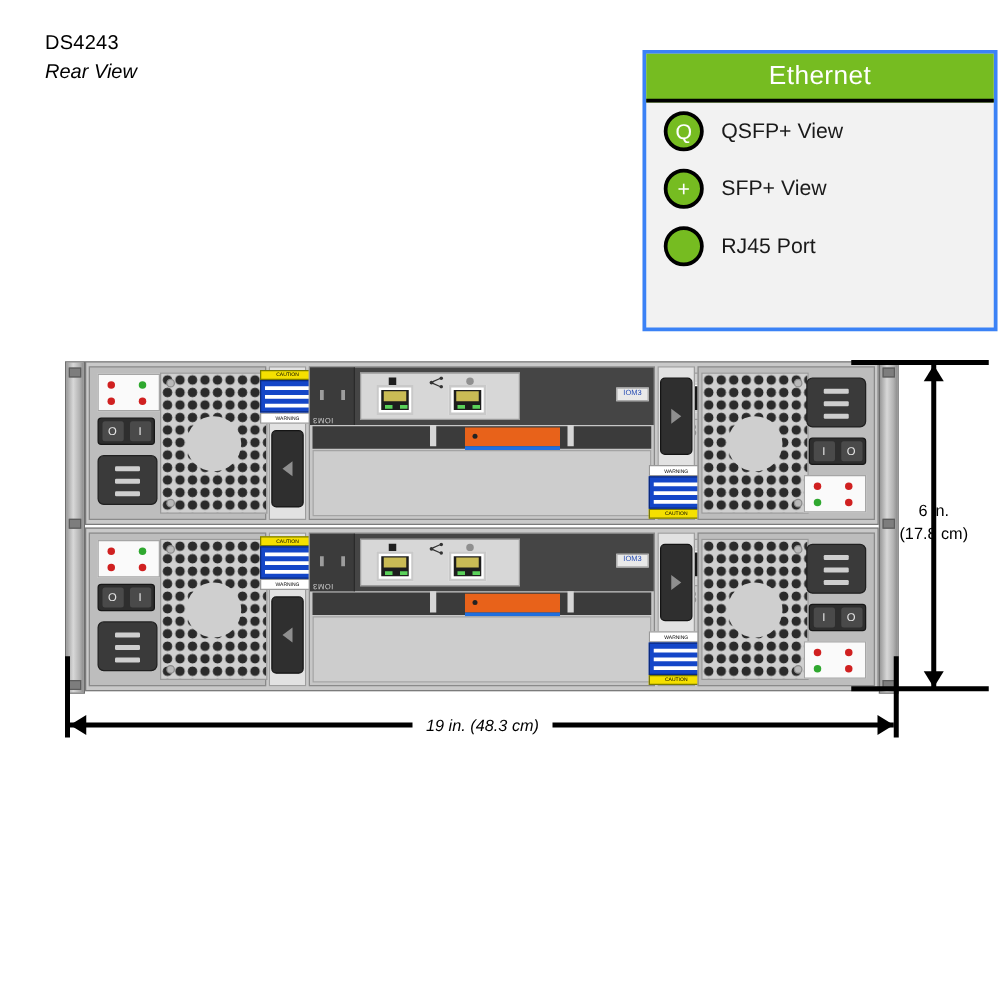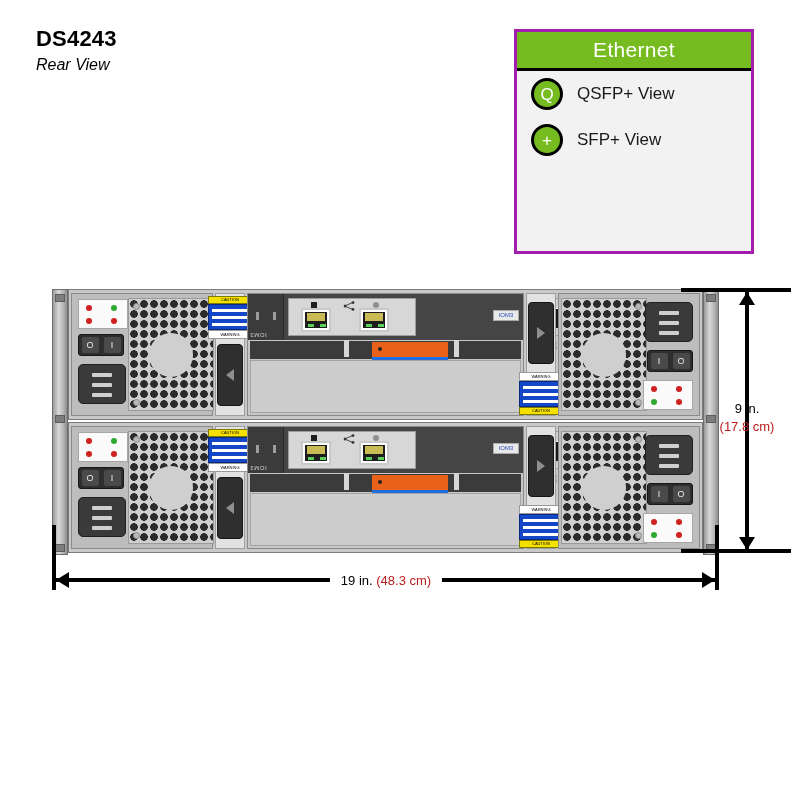--- a/index.html
+++ b/index.html
@@ -1,26 +1,26 @@
 <!DOCTYPE html>
 <html><head>
 <meta charset="utf-8">
 <style>
   html,body{margin:0;padding:0;background:#ffffff;}
   body{width:800px;height:800px;position:relative;overflow:hidden;
        font-family:"Liberation Sans",sans-serif;color:#000;}
 
   
   #title-block{position:absolute;left:36px;top:26px;}
-  #model-title{font-size:22px;font-weight:bold;letter-spacing:.2px;line-height:1.15;}
+  #model-title{font-size:16px;font-weight:normal;letter-spacing:.2px;line-height:1.15;}
   #view-subtitle{font-size:16px;font-style:italic;margin-top:5px;line-height:1.15;}
 
   
-  #legend{position:absolute;left:514px;top:29px;width:240px;height:225px;
-          border:3px solid #a21caf;background:#f2f2f2;box-sizing:border-box;}
+  #legend{position:absolute;left:514px;top:40px;width:284px;height:225px;
+          border:3px solid #3b82f6;background:#f2f2f2;box-sizing:border-box;}
   #legend-header{height:36px;background:#76bc21;display:flex;align-items:center;
                  justify-content:center;border-bottom:3px solid #000;}
   #legend-header span{color:#fff;font-size:21px;letter-spacing:.3px;}
   .legend-row{display:flex;align-items:center;height:46px;padding-left:14px;}
   .legend-ico{width:32px;height:32px;border-radius:50%;background:#76bc21;
               border:3px solid #000;box-sizing:border-box;display:flex;
               align-items:center;justify-content:center;color:#fff;
               font-size:17px;line-height:1;flex:0 0 auto;}
   .legend-ico.plain{font-size:0;}
   .legend-lbl{margin-left:14px;font-size:17px;color:#1a1a1a;}
@@ -157,21 +157,21 @@
   .arrow.up{border-left:8px solid transparent;border-right:8px solid transparent;
        border-bottom:13px solid #000;}
   .arrow.down{border-left:8px solid transparent;border-right:8px solid transparent;
        border-top:13px solid #000;}
   .arrow.left{border-top:8px solid transparent;border-bottom:8px solid transparent;
        border-right:13px solid #000;}
   .arrow.right{border-top:8px solid transparent;border-bottom:8px solid transparent;
        border-left:13px solid #000;}
   .dim-txt{position:absolute;text-align:center;font-size:13px;line-height:1.35;}
   .dim-txt .inch{color:#000;}
-  .dim-txt .metric{color:#b91c1c;}
+  .dim-txt .metric{color:#000000;}
 </style>
 </head>
 <body>
 
 <div id="title-block">
   <div id="model-title">DS4243</div>
   <div id="view-subtitle">Rear View</div>
 </div>
 
 <div id="legend">
@@ -186,20 +186,26 @@
     <div class="legend-lbl">QSFP+ View</div>
   </div>
 
   <div class="legend-row">
     <div class="legend-ico">
       <span>+</span>
     </div>
     <div class="legend-lbl">SFP+ View</div>
   </div>
 
+  <div class="legend-row">
+    <div class="legend-ico plain">
+      <span></span>
+    </div>
+    <div class="legend-lbl">RJ45 Port</div>
+  </div>
 </div>
 
 <div id="enclosure">
 
   <div class="rail left">
     <div class="ear" style="top:4px"></div>
       <div class="ear" style="top:125px"></div>
     <div class="ear" style="top:254px"></div>
   </div>
   <div class="rail right">
@@ -495,29 +501,29 @@
   </div>
 </div>
 
 <div>
   <div class="ext" style="left:681px;top:288px;width:110px;height:4px;"></div>
   <div class="ext" style="left:681px;top:549px;width:110px;height:4px;"></div>
   <div class="dim-line" style="left:745px;top:292px;width:4px;height:258px;"></div>
   <div class="arrow up" style="left:739px;top:292px;"></div>
   <div class="arrow down" style="left:739px;top:537px;"></div>
   <div class="dim-txt" style="left:694px;top:400px;width:106px;">
-    <span class="inch">9 in.</span><br>
+    <span class="inch">6 in.</span><br>
     <span class="metric">(17.8 cm)</span>
   </div>
 </div>
 
 <div>
   <div class="ext" style="left:52px;top:525px;width:4px;height:65px;"></div>
   <div class="ext" style="left:715px;top:525px;width:4px;height:65px;"></div>
   <div class="dim-line" style="left:56px;top:578px;width:274px;height:4px;"></div>
   <div class="dim-line" style="left:442px;top:578px;width:273px;height:4px;"></div>
   <div class="arrow left" style="left:56px;top:572px;"></div>
   <div class="arrow right" style="left:702px;top:572px;"></div>
-  <div class="dim-txt" style="left:330px;top:572px;width:112px;">
+  <div class="dim-txt" style="left:330px;top:572px;width:112px;font-style:italic;">
     <span class="inch">19 in.</span>
     <span class="metric">(48.3 cm)</span>
   </div>
 </div>
 
 </body></html>

